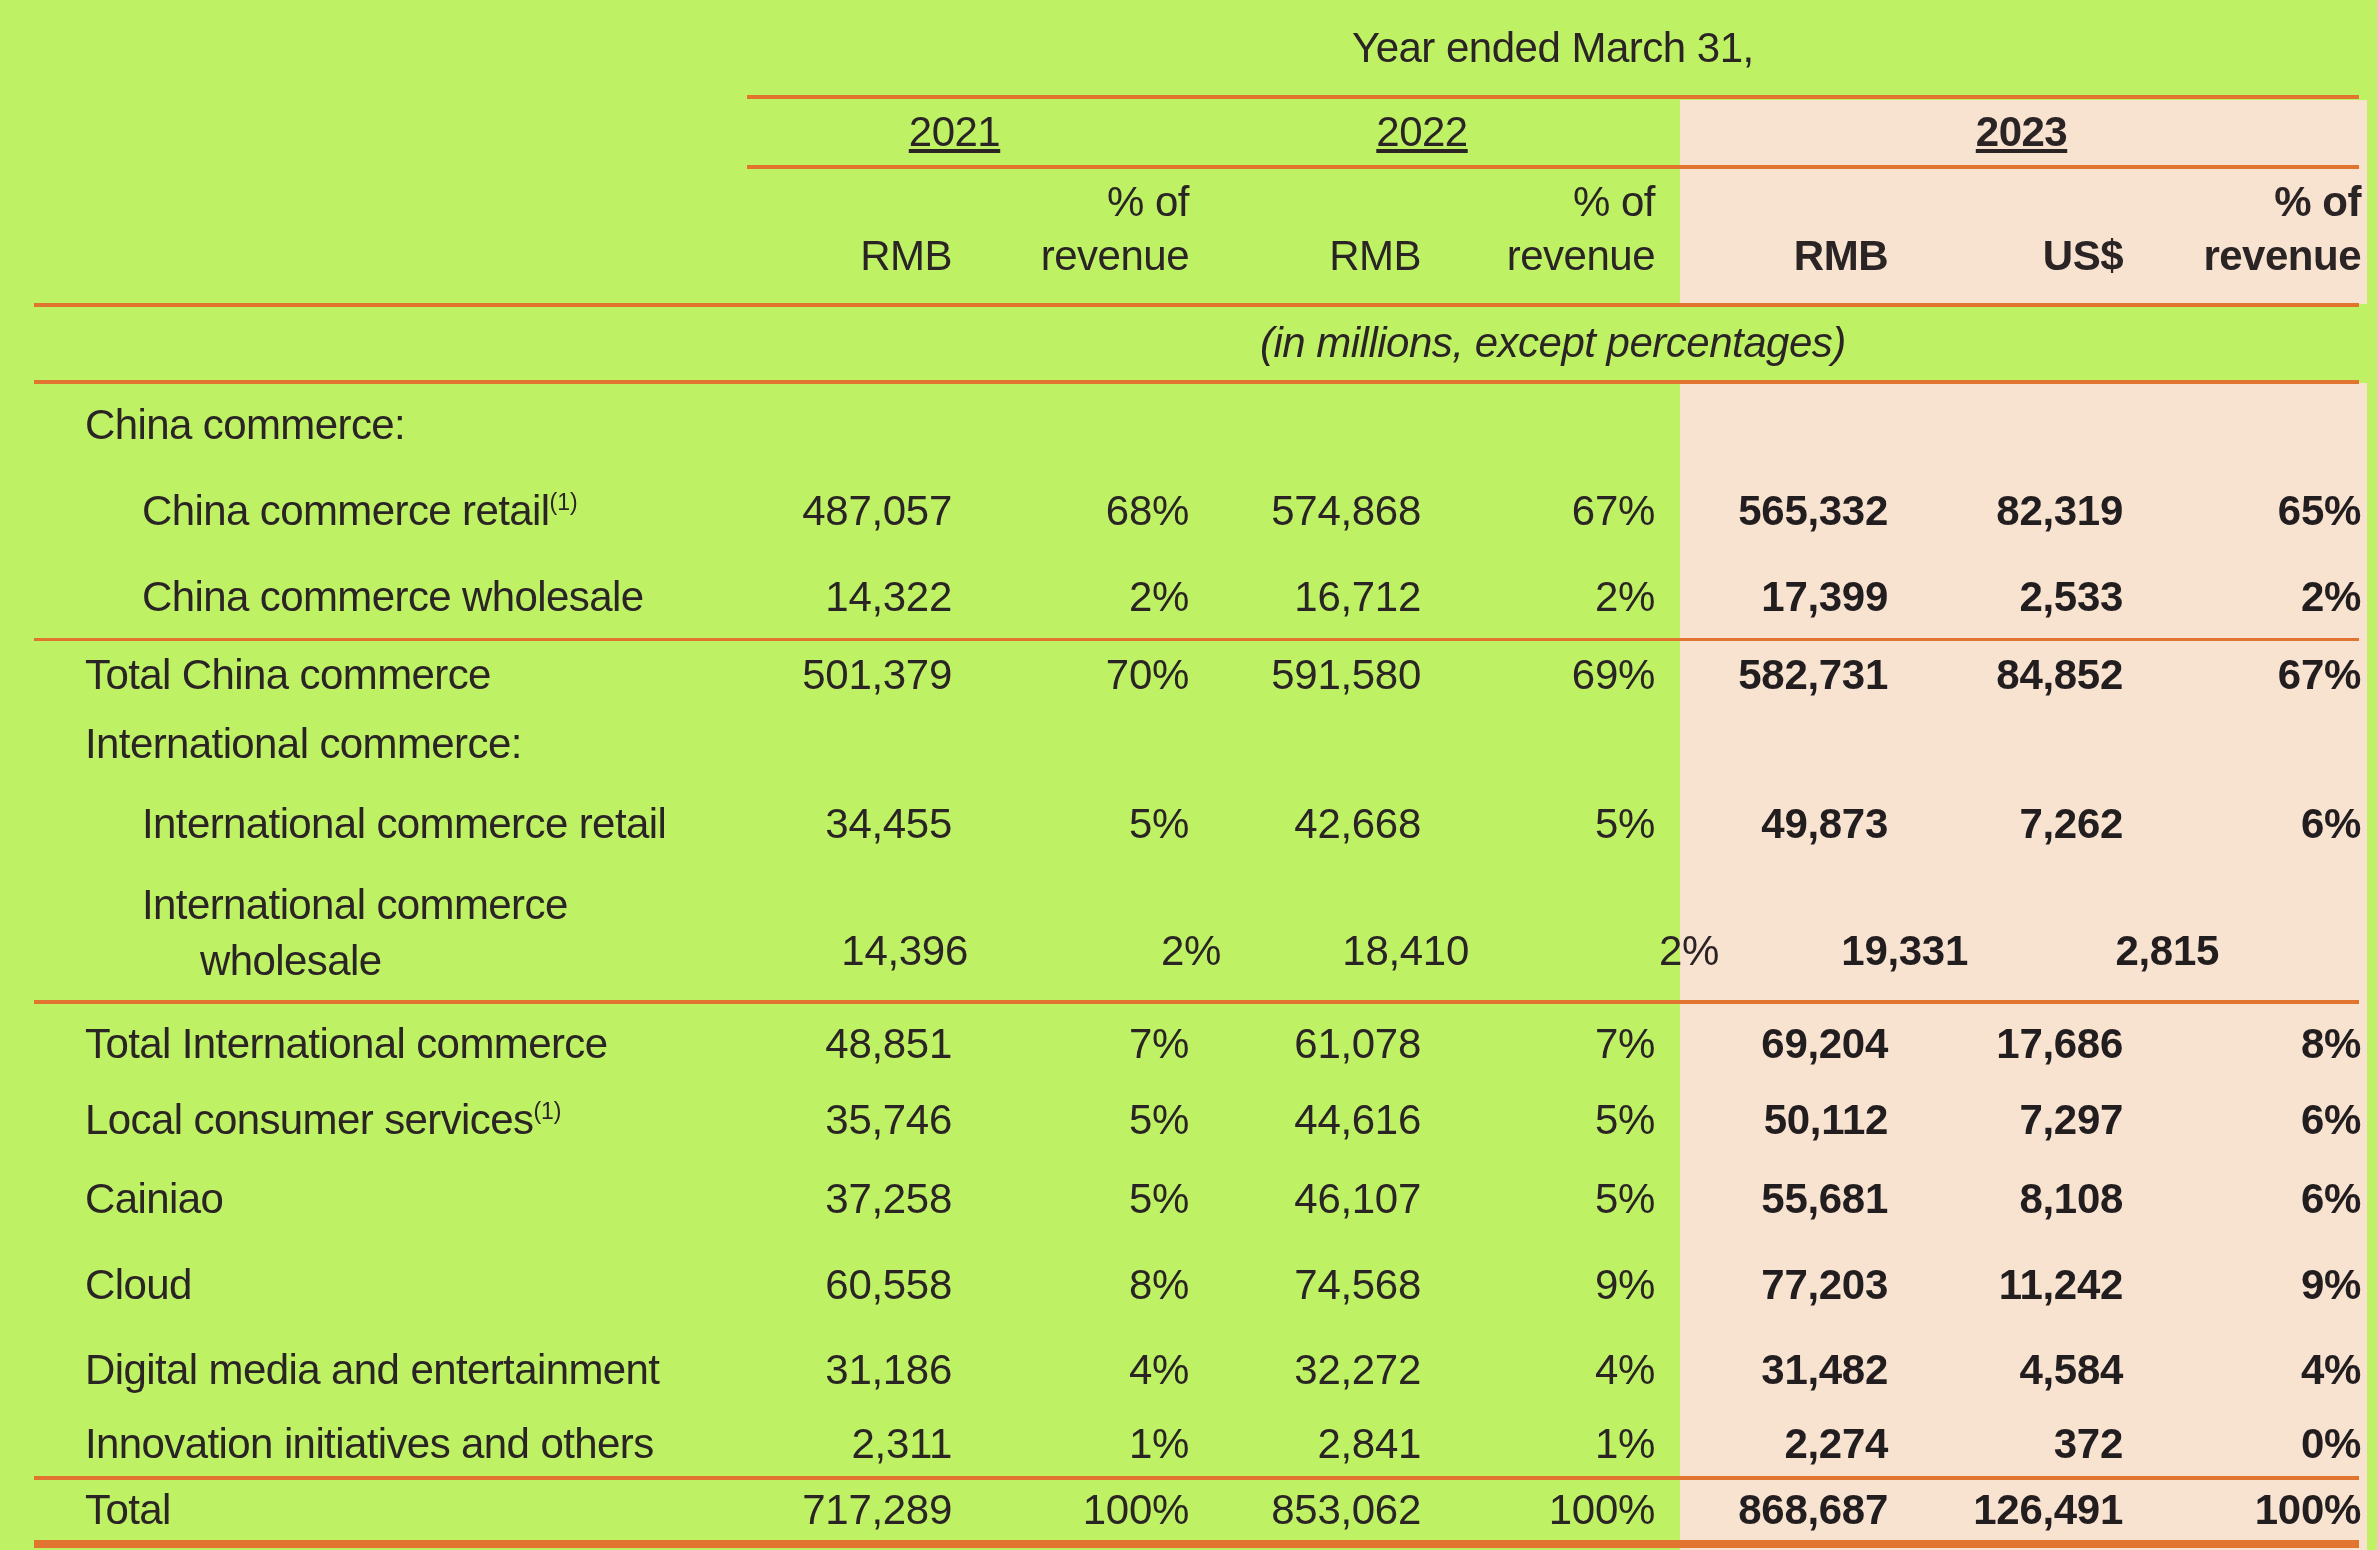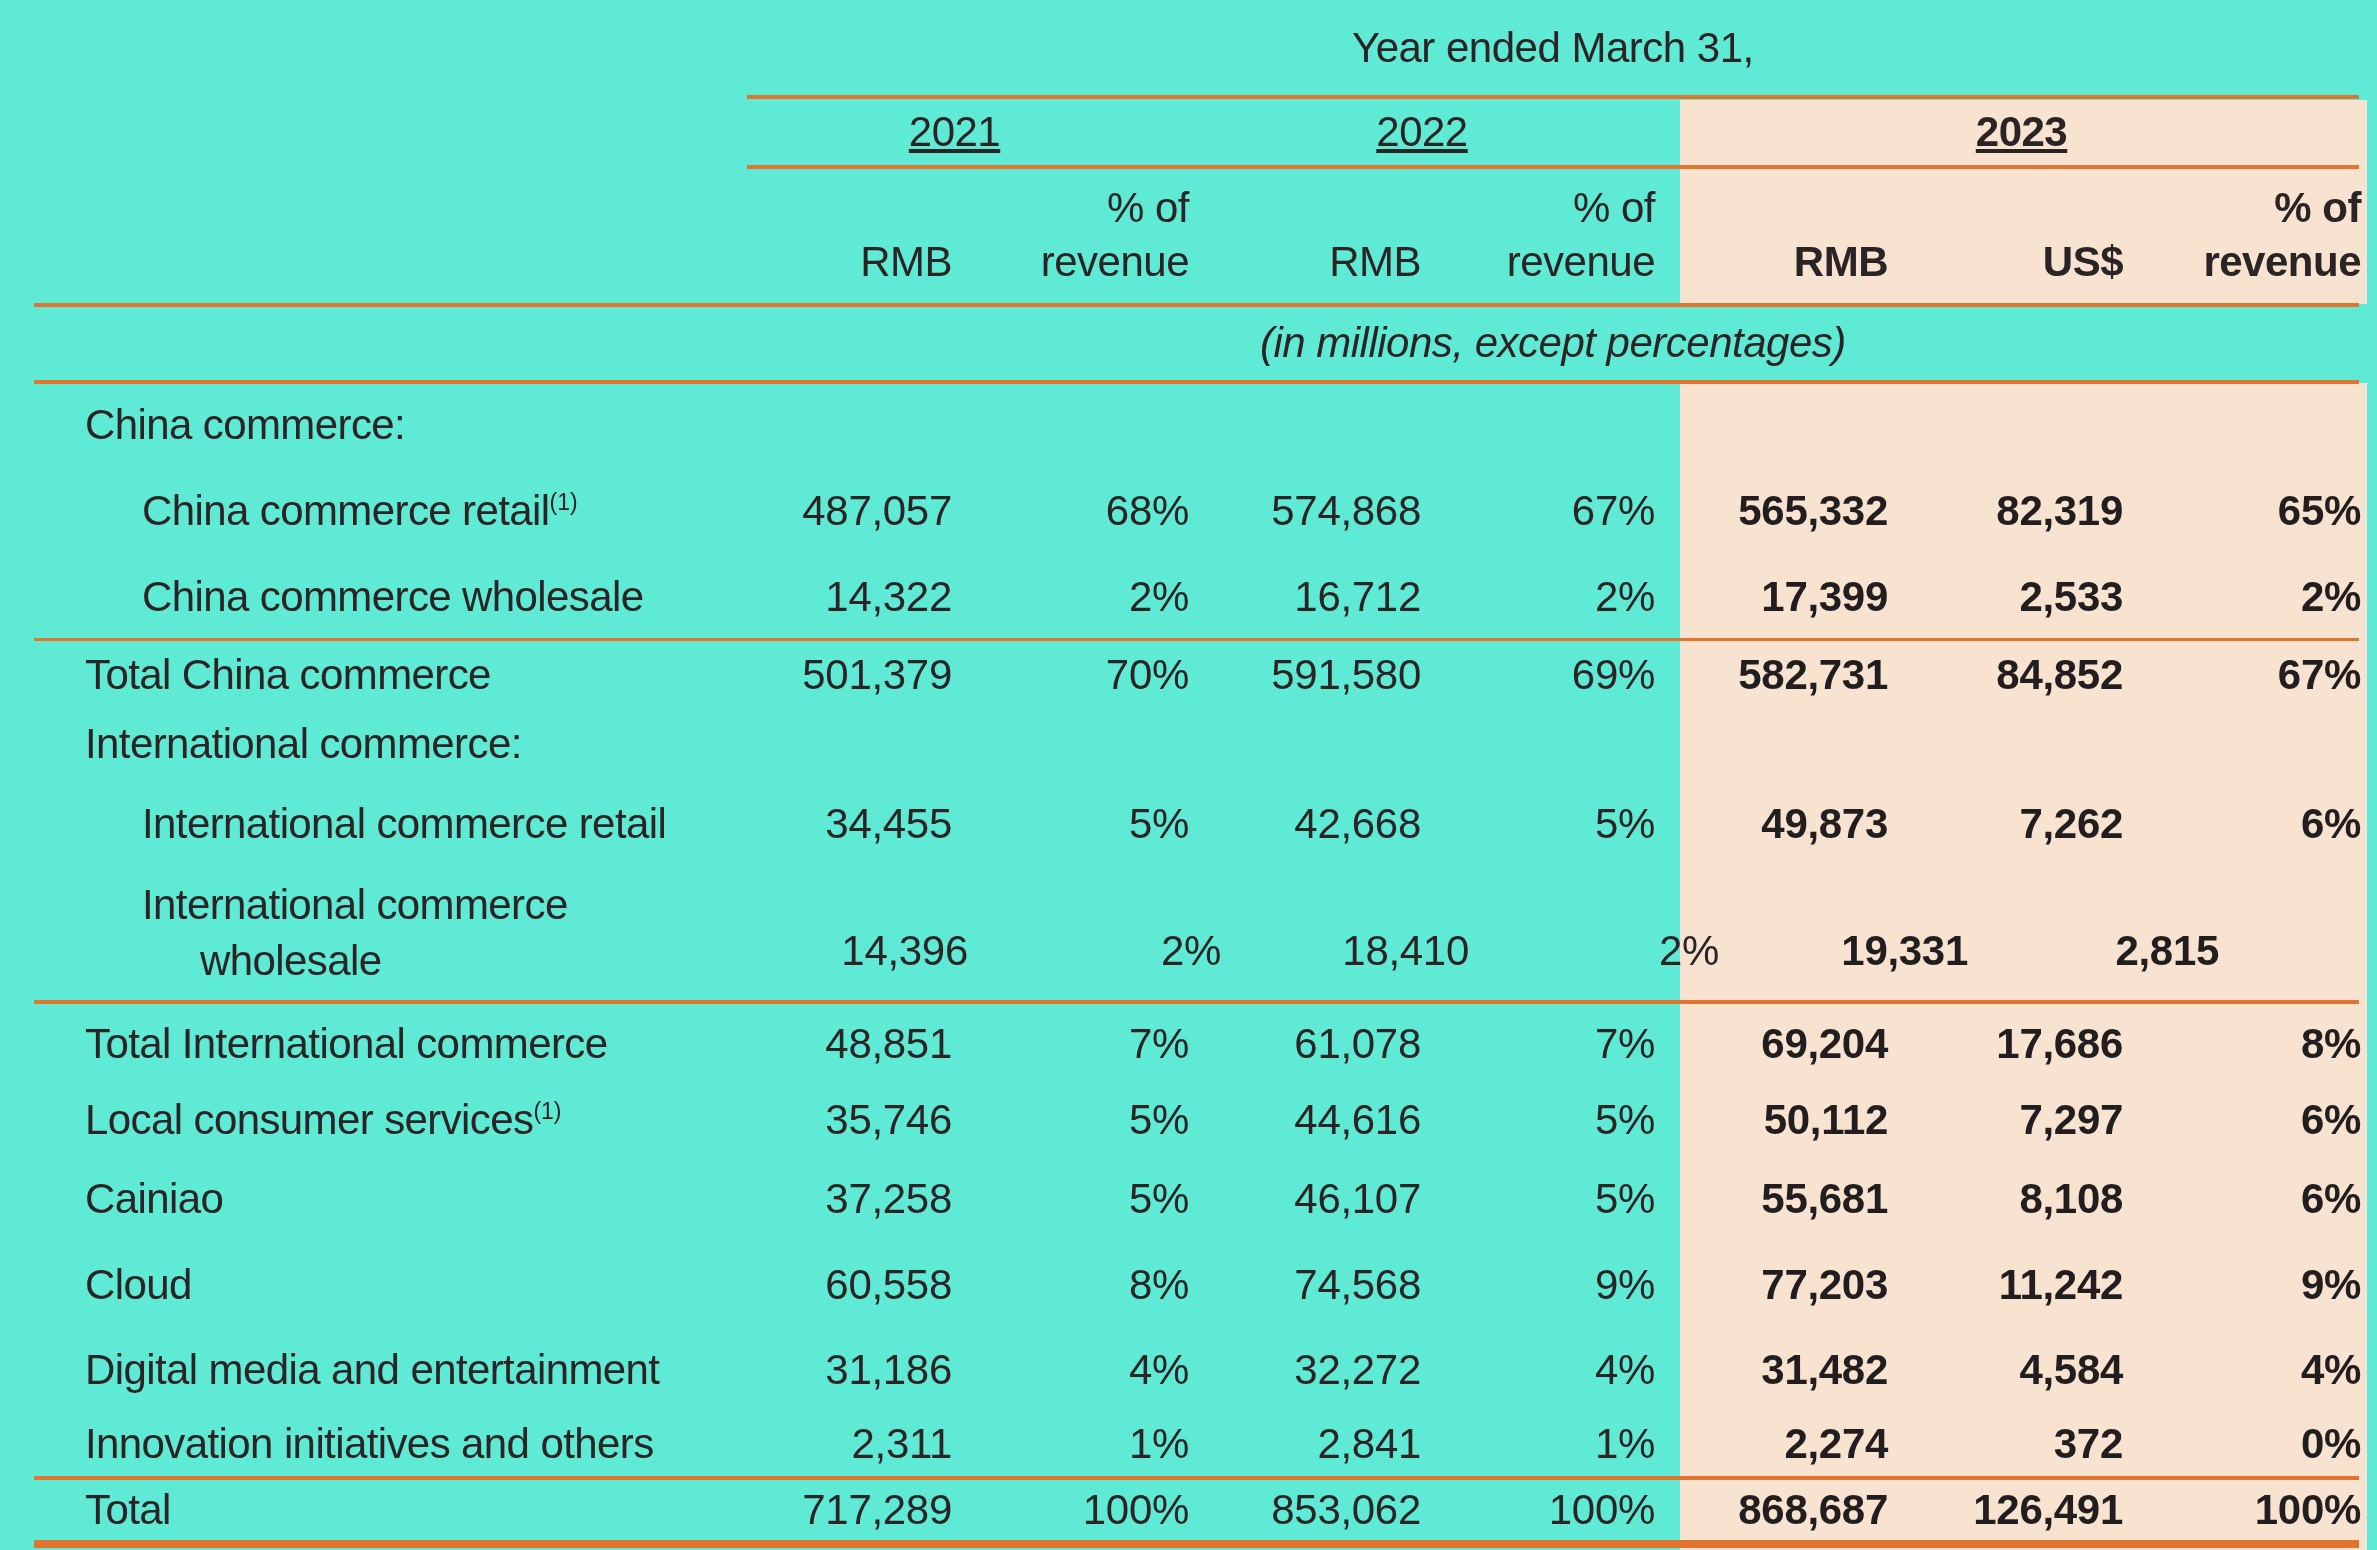--- a/index.html
+++ b/index.html
@@ -1,19 +1,19 @@
 <!DOCTYPE html>
 <html><head>
 <meta charset="utf-8">
 <style>
   html,body{margin:0;padding:0;background:#ffffff;}
   .page{
     position:relative;
     width:2377px;height:1551px;
-    background:#5eead4;
+    background:#bef264;
     font-family:"Liberation Sans", sans-serif;
     color:#2b2425;
     font-size:42px;
     overflow:hidden;
   }
   .peach-block{position:absolute;background:#f8e3d1;z-index:0;}
   .peach-header{left:1680px;top:100px;width:687px;height:204px;}
   .peach-body{left:1680px;top:383px;width:687px;height:1167px;}
   .content{
     position:relative;z-index:1;
@@ -28,21 +28,21 @@
     margin-left:713px;width:1612px;text-align:center;
     letter-spacing:-0.5px;
   }
   .grid{display:grid;grid-template-columns:686px 232px 237px 232px 234px 233px 235px 238px;}
   .rowB{height:66px;align-items:center;}
   .yr{text-align:center;letter-spacing:-0.5px;text-decoration:underline;}
   .yr.b23{font-weight:bold;padding-left:27px;}
   .rowC{height:134px;}
   .rowC .ch{
     display:flex;flex-direction:column;justify-content:flex-end;align-items:flex-end;
-    padding-bottom:14px;line-height:54px;letter-spacing:-0.5px;text-align:right;
+    padding-bottom:20px;line-height:54px;letter-spacing:-0.5px;text-align:right;
   }
   .rowC .ch.b23{font-weight:bold;}
   .rowNote{height:73px;display:flex;align-items:center;}
   .rowNote .note{
     margin-left:713px;width:1612px;text-align:center;
     font-style:italic;font-size:42px;letter-spacing:-0.5px;
   }
   .row{align-items:center;}
   .row .lbl{letter-spacing:-0.6px;line-height:56px;}
   .row .lbl.ind0{padding-left:51px;}

